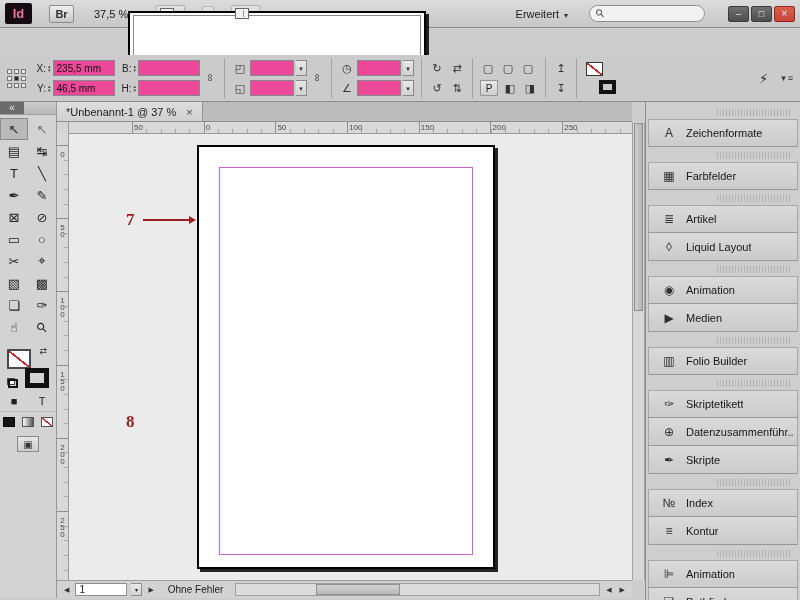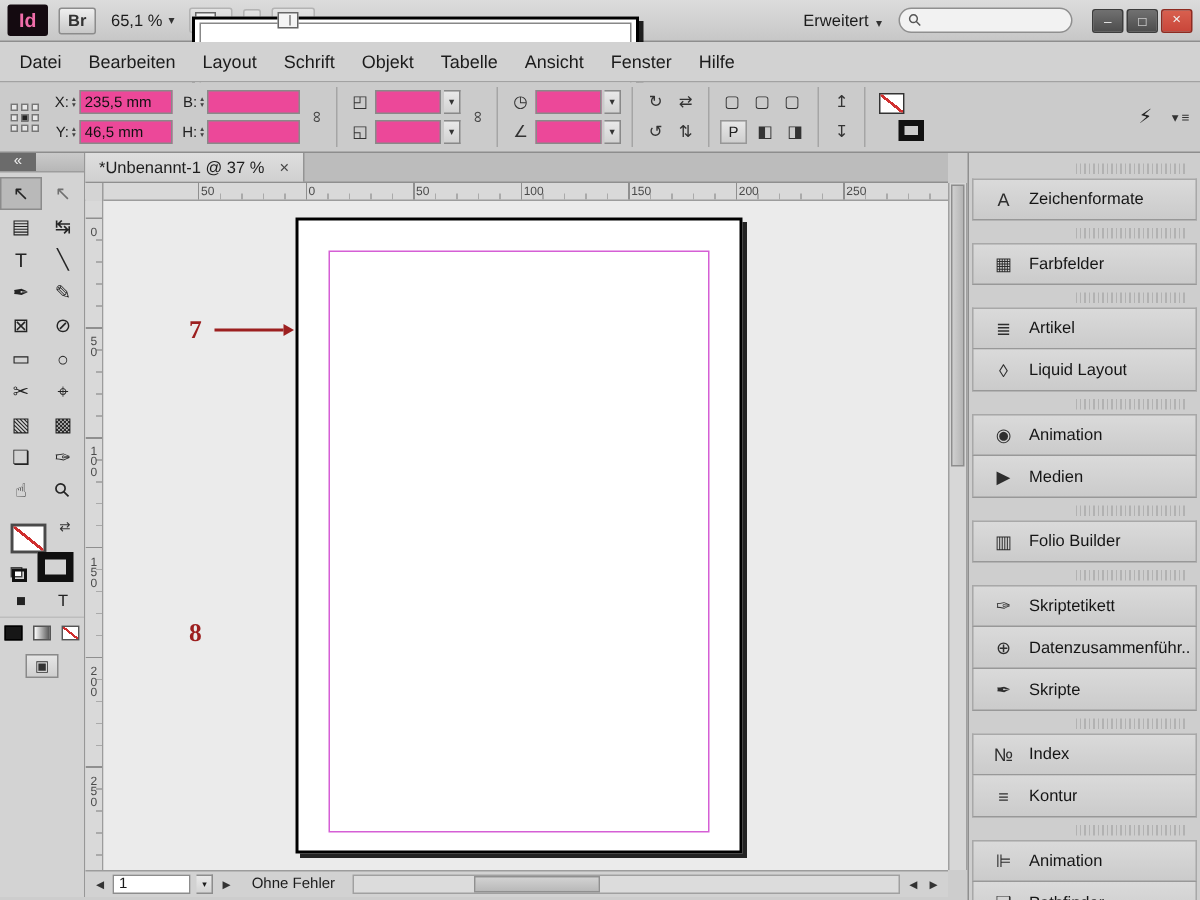--- a/index.html
+++ b/index.html
@@ -8,21 +8,21 @@
     --status-ok:#44b044;
     --close-red:#c9463a;
     --logo-pink:#f06eaa;
   }
   *{margin:0;padding:0;box-sizing:border-box;}
   html,body{width:800px;height:600px;overflow:hidden;}
   body{font-family:"Liberation Sans","DejaVu Sans",sans-serif;font-size:11px;color:#1b1b1b;background:#c6c6c6;}
   #app{position:relative;width:800px;height:600px;background:#cdcdcd;}
 
   
-  .appbar{position:absolute;left:0;top:0;right:0;height:28px;display:flex;align-items:center;gap:7px;padding:4px 5px;background:linear-gradient(#dcdcdc,#c7c7c7);border-bottom:1px solid #8e8e8e;}
+  .appbar{position:absolute;left:0;top:0;right:0;height:28px;display:flex;align-items:center;gap:17px;padding:4px 5px;background:linear-gradient(#dcdcdc,#c7c7c7);border-bottom:1px solid #8e8e8e;}
   .logo{width:27px;height:21px;border-radius:2px;background:#140a10;color:var(--logo-pink);font-weight:bold;font-size:13px;display:flex;align-items:center;justify-content:center;}
   .br-btn{width:25px;height:18px;border:1px solid #8c8c8c;border-radius:2px;background:linear-gradient(#efefef,#c8c8c8);font-weight:bold;font-size:11px;display:flex;align-items:center;justify-content:center;color:#333;}
   .zoom-ctl{display:flex;align-items:center;gap:4px;padding:2px 3px;font-size:11px;}
   .dd{font-size:8px;color:#333;}
   .bar-btn{display:flex;align-items:center;gap:3px;padding:2px 3px;border:1px solid #b3b3b3;border-radius:2px;background:linear-gradient(#e3e3e3,#cecece);}
   .mini-ic{width:14px;height:11px;border:1px solid #666;background:#f4f4f4;position:relative;}
   .mini-ic.grid::before{content:"";position:absolute;inset:2px;background:
       linear-gradient(#9a9a9a,#9a9a9a) 0 0/100% 1px no-repeat,
       linear-gradient(#9a9a9a,#9a9a9a) 0 4px/60% 1px no-repeat,
       linear-gradient(#9a9a9a,#9a9a9a) 0 7px/80% 1px no-repeat;}
@@ -143,21 +143,21 @@
 </style>
 </head>
 <body>
 
 <div id="app">
 
   <div class="appbar">
     <div class="logo">Id</div>
     <div class="br-btn">Br</div>
     <div class="zoom-ctl">
-      <span>65,1 %</span>
+      <span>37,5 %</span>
       <span class="dd">▾</span>
     </div>
     <div class="bar-btn">
       <span class="mini-ic grid"></span>
       <span class="dd">▾</span>
     </div>
     <div class="bar-btn">
       <span class="mini-ic page"></span>
       <span class="dd">▾</span>
     </div>
@@ -174,40 +174,20 @@
       <span class="search-ic">⚲</span>
       <span></span>
     </div>
     <div class="winbtns">
       <div class="wb">–</div>
       <div class="wb">□</div>
       <div class="wb close">×</div>
     </div>
   </div>
 
-  <div class="menubar">
-
-      <span class="menu-item">Datei</span>
-
-      <span class="menu-item">Bearbeiten</span>
-
-      <span class="menu-item">Layout</span>
-
-      <span class="menu-item">Schrift</span>
-
-      <span class="menu-item">Objekt</span>
-
-      <span class="menu-item">Tabelle</span>
-
-      <span class="menu-item">Ansicht</span>
-
-      <span class="menu-item">Fenster</span>
-
-      <span class="menu-item">Hilfe</span>
-    </div>
 
   <div class="controlbar">
     <div class="refproxy">
       <i></i>
         <i></i>
         <i></i>
         <i></i>
         <i class="sel"></i>
         <i></i>
         <i></i>

